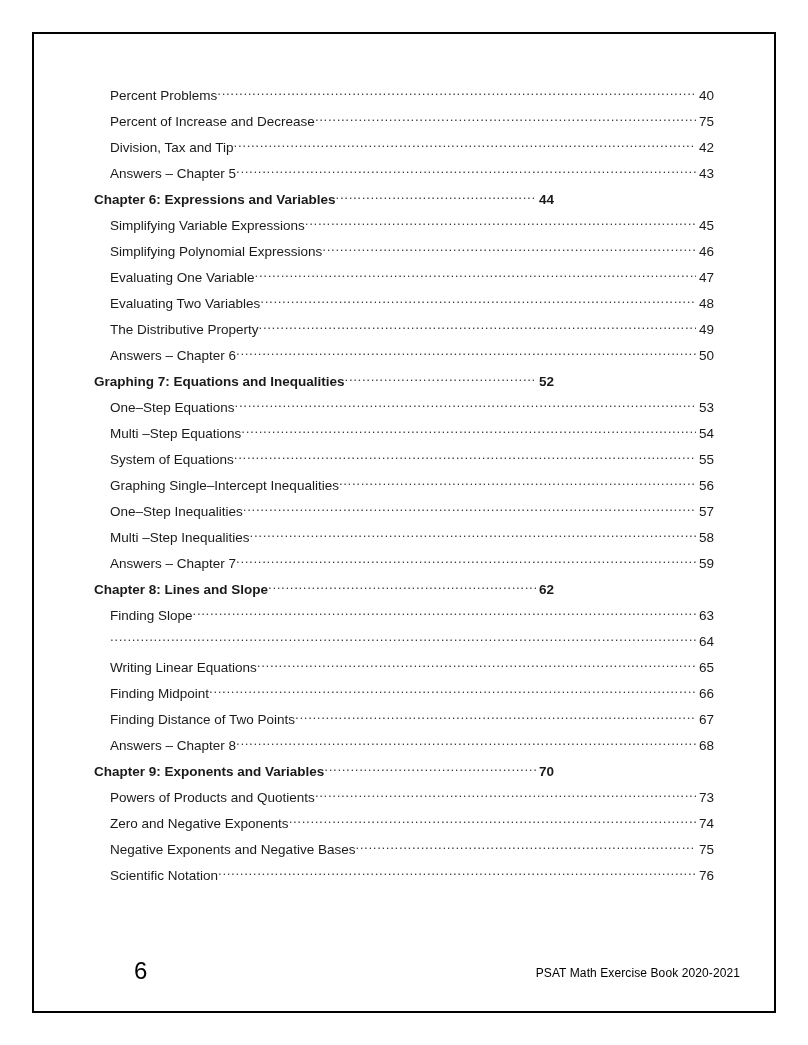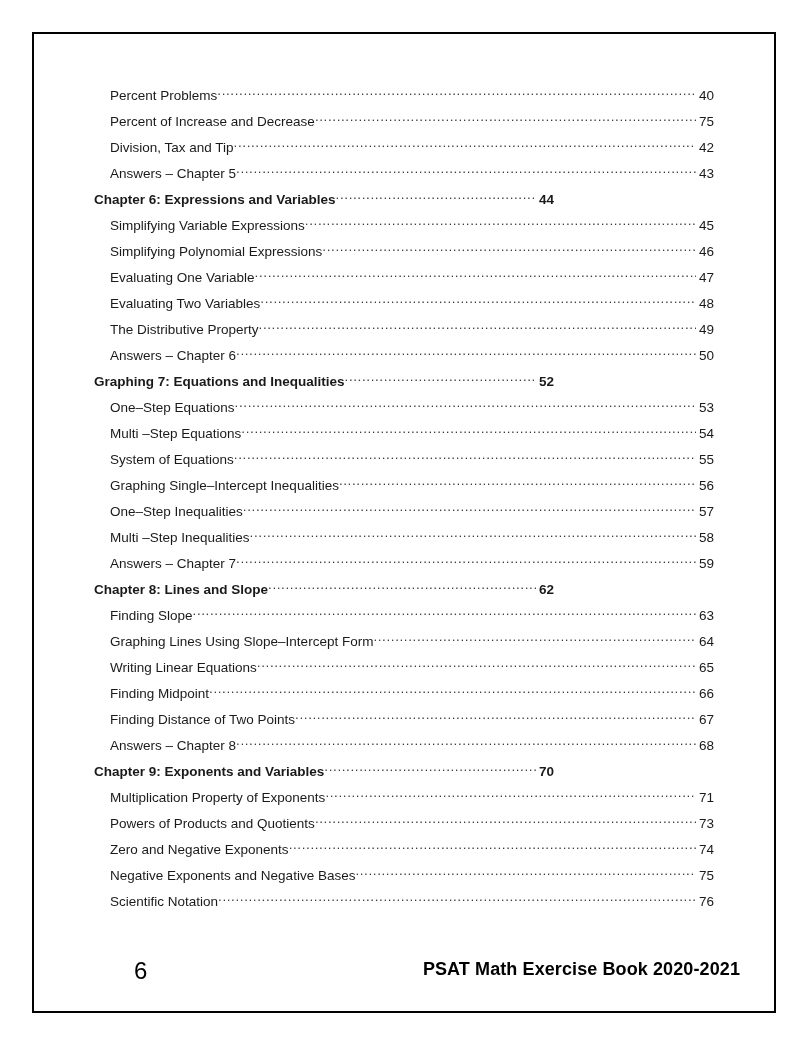--- a/index.html
+++ b/index.html
@@ -115,22 +115,22 @@
     left: 100px;
     bottom: 0;
     font-size: 24px;
     line-height: 1;
     color: #000000;
   }
   #footer-title {
     position: absolute;
     right: 34px;
     bottom: 3px;
-    font-size: 18px;
-    font-weight: bold;
+    font-size: 12px;
+    font-weight: normal;
     color: #000000;
     letter-spacing: 0.1px;
   }
 </style>
 </head>
 <body>
 
 <div id="page-frame">
 
   <div id="toc">
@@ -233,21 +233,20 @@
         <span class="label">Chapter 8:  Lines and Slope</span>
         <span class="leader"></span>
         <span class="page">62</span>
       </div>
       <div class="toc-row row-topic">
         <span class="label">Finding Slope</span>
         <span class="leader"></span>
         <span class="page">63</span>
       </div>
       <div class="toc-row row-topic">
-        <span class="label">Graphing Lines Using Slope–Intercept Form</span>
         <span class="leader"></span>
         <span class="page">64</span>
       </div>
       <div class="toc-row row-topic">
         <span class="label">Writing Linear Equations</span>
         <span class="leader"></span>
         <span class="page">65</span>
       </div>
       <div class="toc-row row-topic">
         <span class="label">Finding Midpoint</span>
@@ -261,25 +260,20 @@
       </div>
       <div class="toc-row row-topic">
         <span class="label">Answers – Chapter 8</span>
         <span class="leader"></span>
         <span class="page">68</span>
       </div>
       <div class="toc-row row-chapter">
         <span class="label">Chapter 9:  Exponents and Variables</span>
         <span class="leader"></span>
         <span class="page">70</span>
-      </div>
-      <div class="toc-row row-topic">
-        <span class="label">Multiplication Property of Exponents</span>
-        <span class="leader"></span>
-        <span class="page">71</span>
       </div>
       <div class="toc-row row-topic">
         <span class="label">Powers of Products and Quotients</span>
         <span class="leader"></span>
         <span class="page">73</span>
       </div>
       <div class="toc-row row-topic">
         <span class="label">Zero and Negative Exponents</span>
         <span class="leader"></span>
         <span class="page">74</span>

